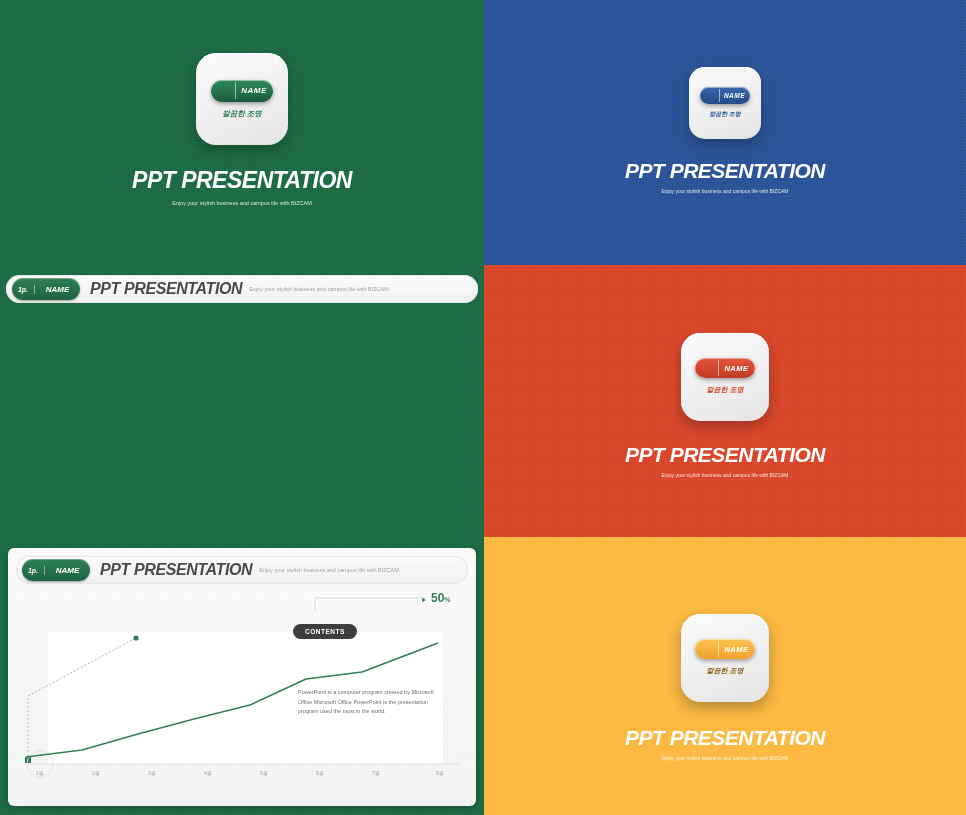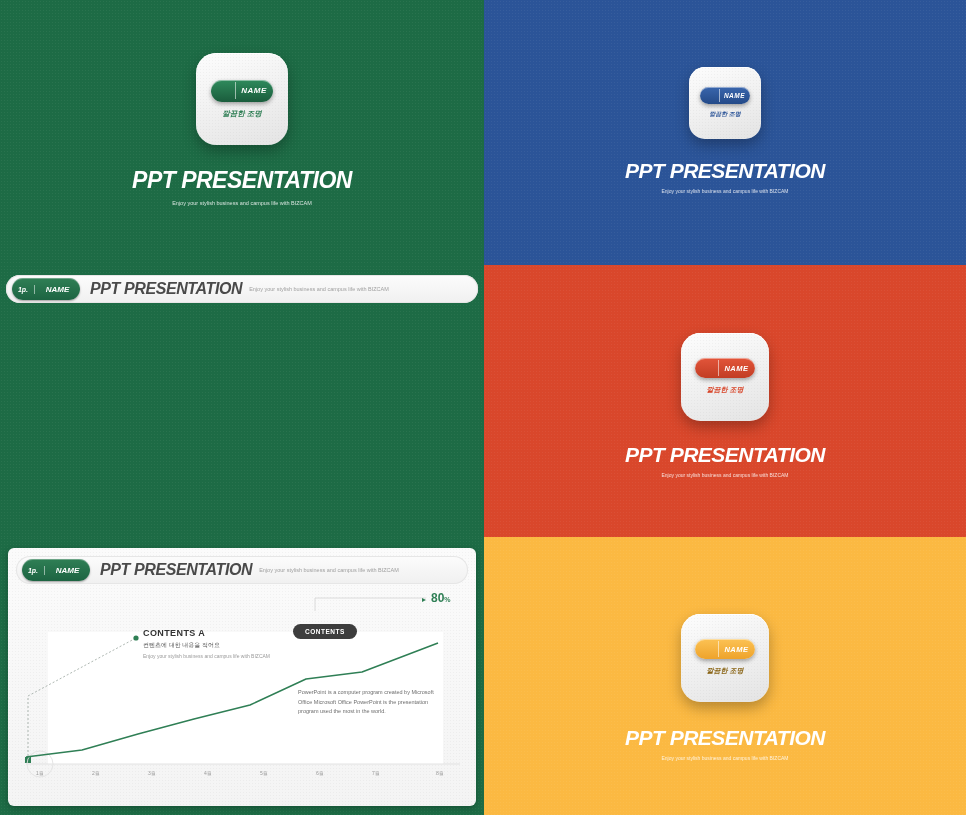--- a/index.html
+++ b/index.html
@@ -232,30 +232,25 @@
       <rect x="17" y="209" width="6" height="6" fill="#2f7f55"></rect>
       <circle cx="128" cy="90" r="2.6" fill="#2f7f55"></circle>
 
       <line x1="18" y1="216" x2="452" y2="216" stroke="#dcdcdc" stroke-width=".8"></line>
 
       <circle cx="32" cy="216" r="13" fill="none" stroke="#e2e2e2" stroke-width=".9"></circle>
 
       <polyline points="18,209 74,202 130,186 186,171 242,157 298,131 354,124 430,95" fill="none" stroke="#2f7f55" stroke-width="1.5" stroke-linejoin="round"></polyline>
     </svg>
 
-    <div class="chart-wrap" style="left:135px;top:80px;">
-      <div class="chart-txt-ttl">CONTENTS A</div>
-      <div class="chart-txt-kr">컨텐츠에 대한 내용을 적어요</div>
-      <div class="chart-txt-en">Enjoy your stylish business and campus life with BIZCAM</div>
-    </div>
 
     <div class="cbadge" style="left:285px;top:76px;">CONTENTS</div>
 
     <div class="pct" style="left:423px;top:43px;">
-      <span>80</span><small>%</small>
+      <span>50</span><small>%</small>
     </div>
     <div style="position:absolute;left:414px;top:50px;width:0;height:0;border-left:4px solid #2f7f55;border-top:2.5px solid transparent;border-bottom:2.5px solid transparent;"></div>
 
     <div class="para" style="left:290px;top:140px;">PowerPoint is a computer program created by Microsoft Office Microsoft Office PowerPoint is the presentation program used the most in the world.</div>
 
     <div class="axis-lbl" style="left:28px;top:222px;">1월</div>
     <div class="axis-lbl" style="left:84px;top:222px;">2월</div>
     <div class="axis-lbl" style="left:140px;top:222px;">3월</div>
     <div class="axis-lbl" style="left:196px;top:222px;">4월</div>
     <div class="axis-lbl" style="left:252px;top:222px;">5월</div>

